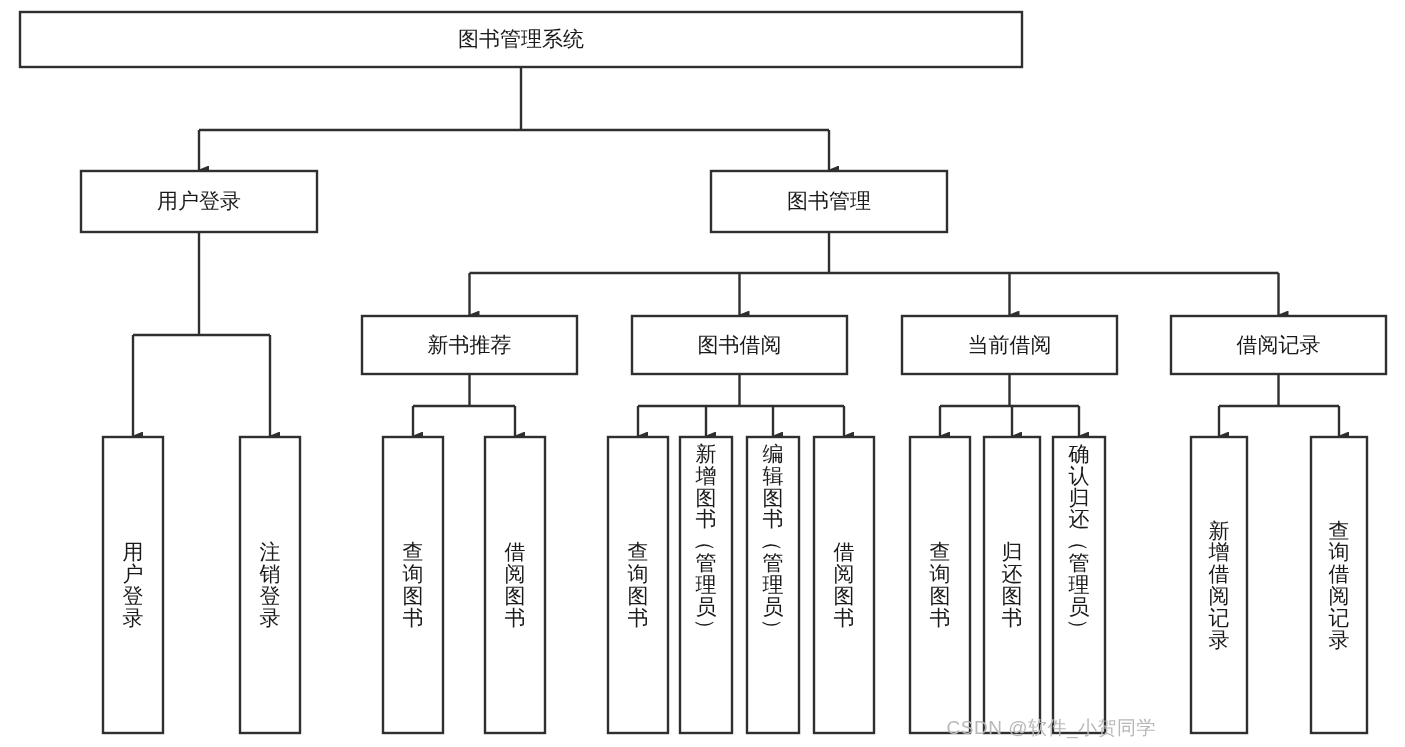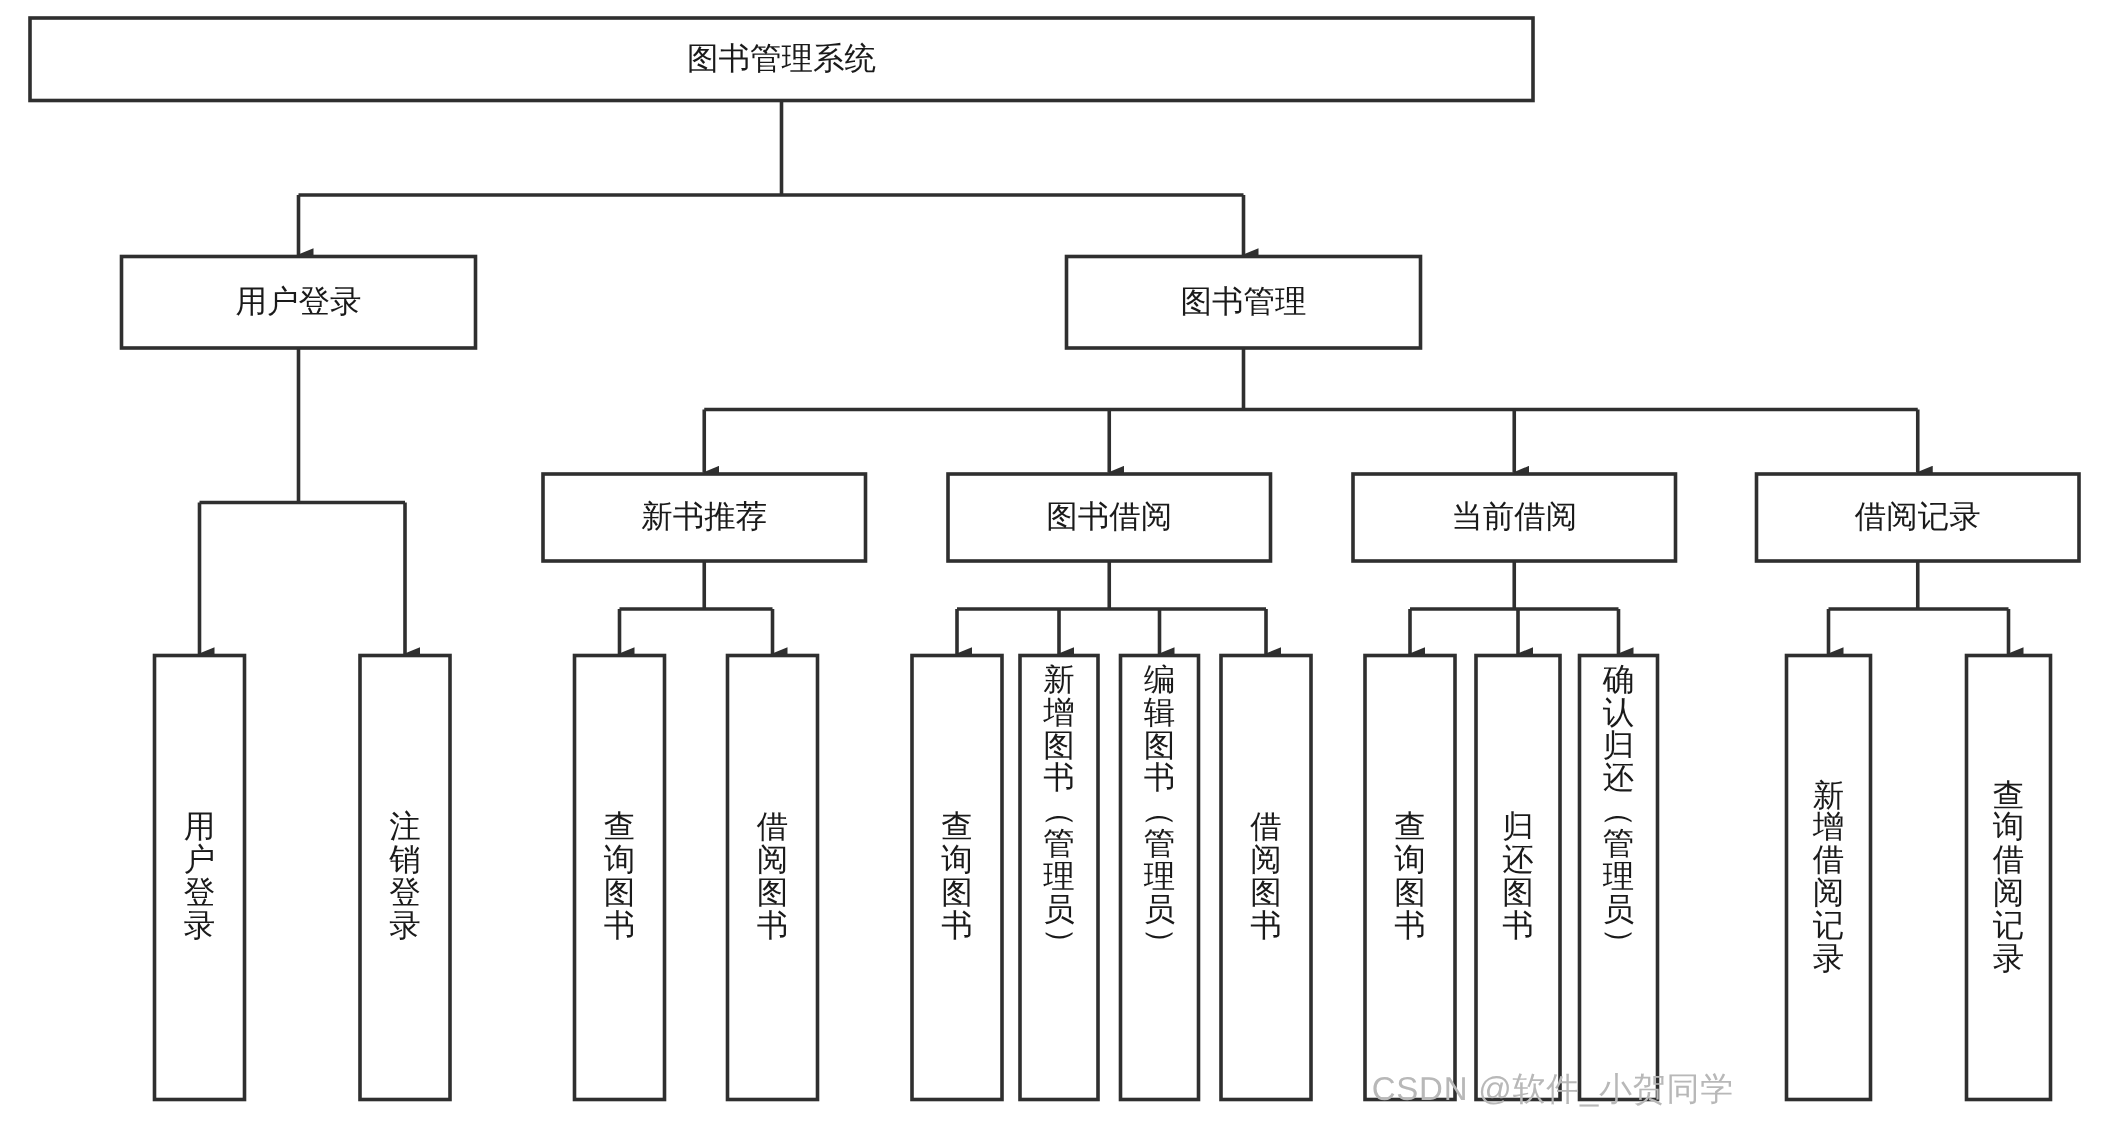--- a/index.html
+++ b/index.html
@@ -44,21 +44,21 @@
     font-family: "Liberation Sans", "DejaVu Sans", sans-serif;
     font-size: 21px;
     text-anchor: middle;
     dominant-baseline: middle;
   }
   .watermark-text {
     position: absolute;
     right: 14px;
     bottom: 6px;
     font-family: "Liberation Sans", "DejaVu Sans", sans-serif;
-    font-size: 22px;
+    font-size: 19px;
     color: #b8b8b8;
     letter-spacing: 0.5px;
     white-space: nowrap;
     pointer-events: none;
     user-select: none;
   }
   .vlabel-wrap {
     position: absolute;
     display: flex;
     flex-direction: column;

